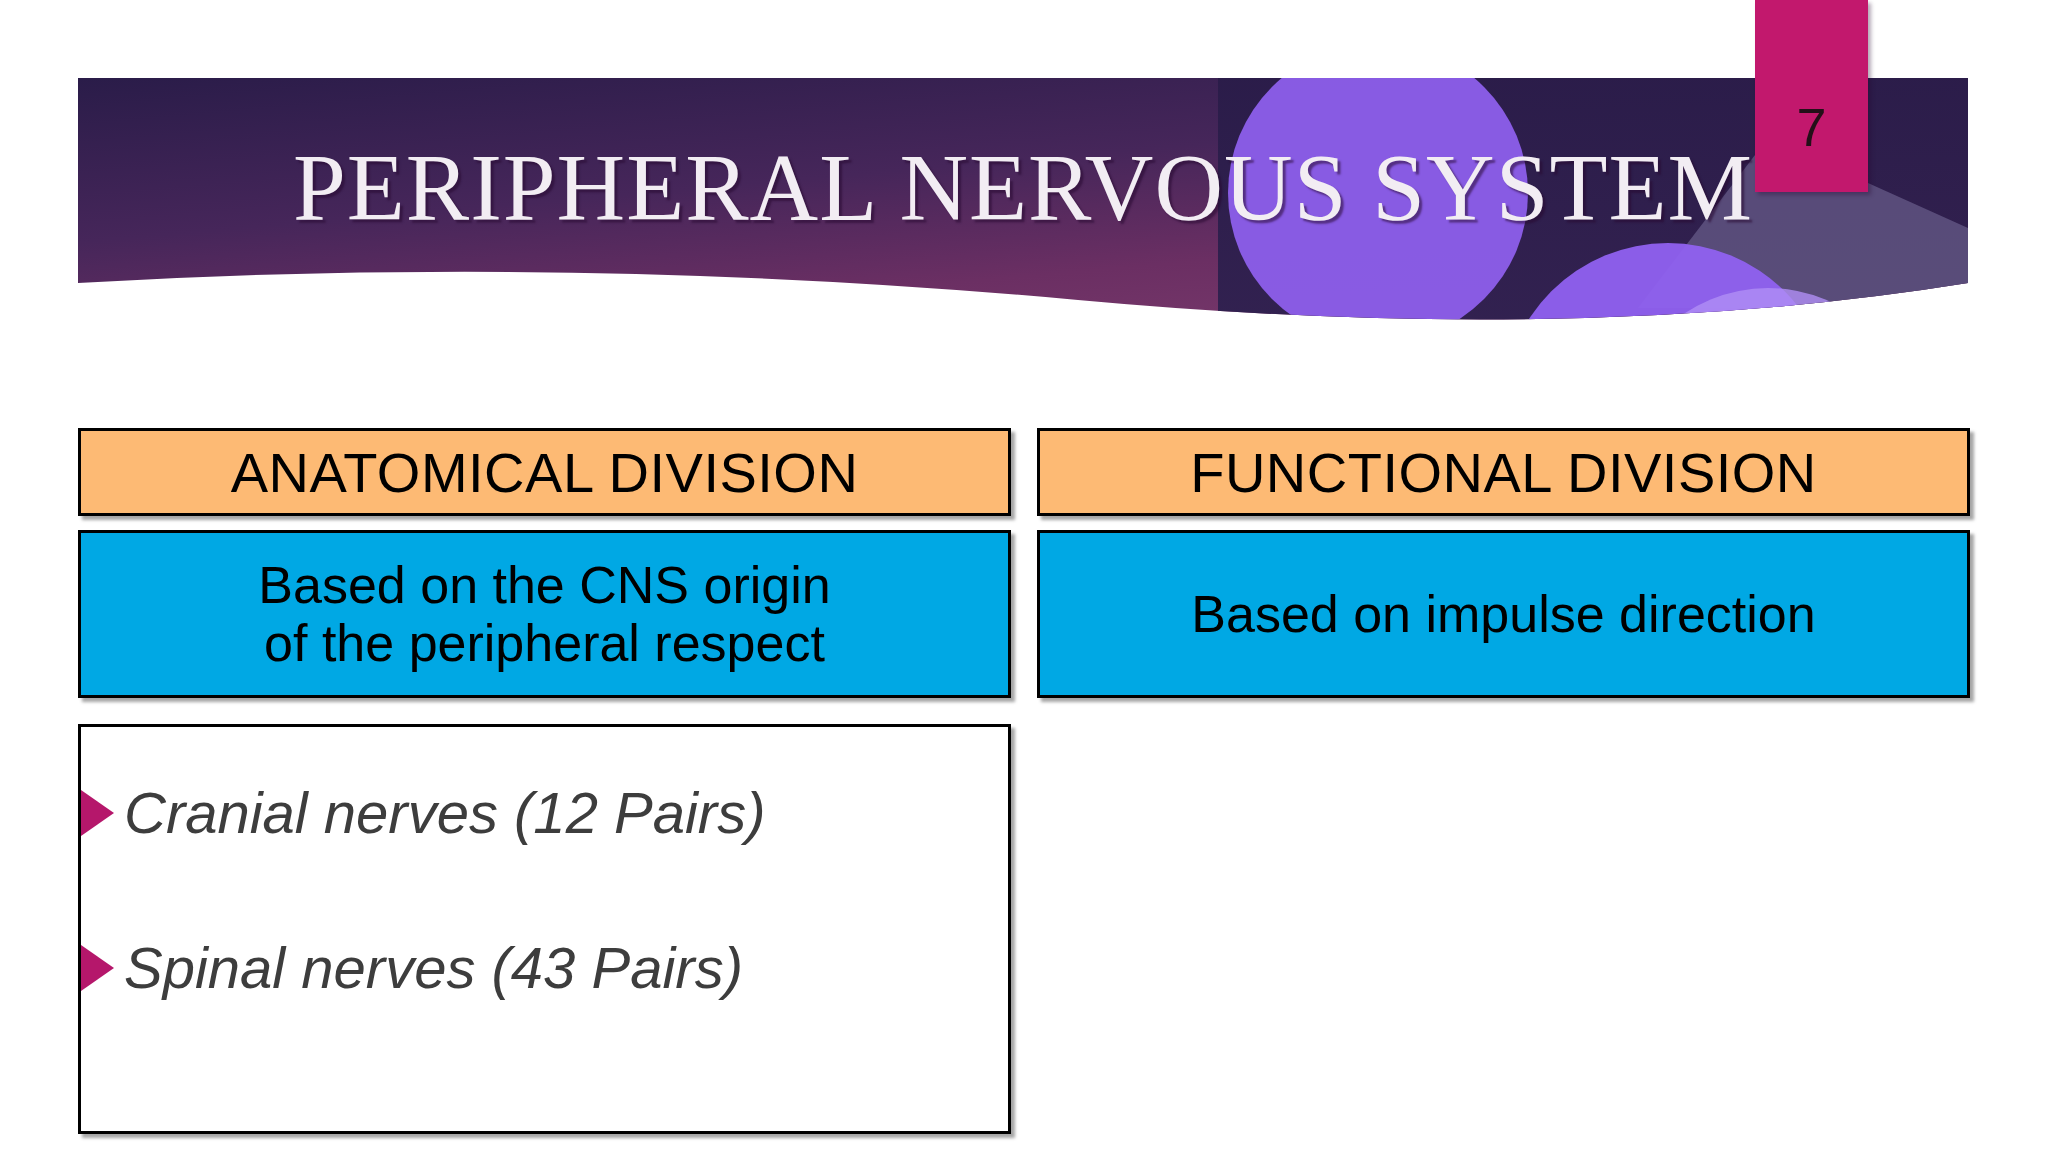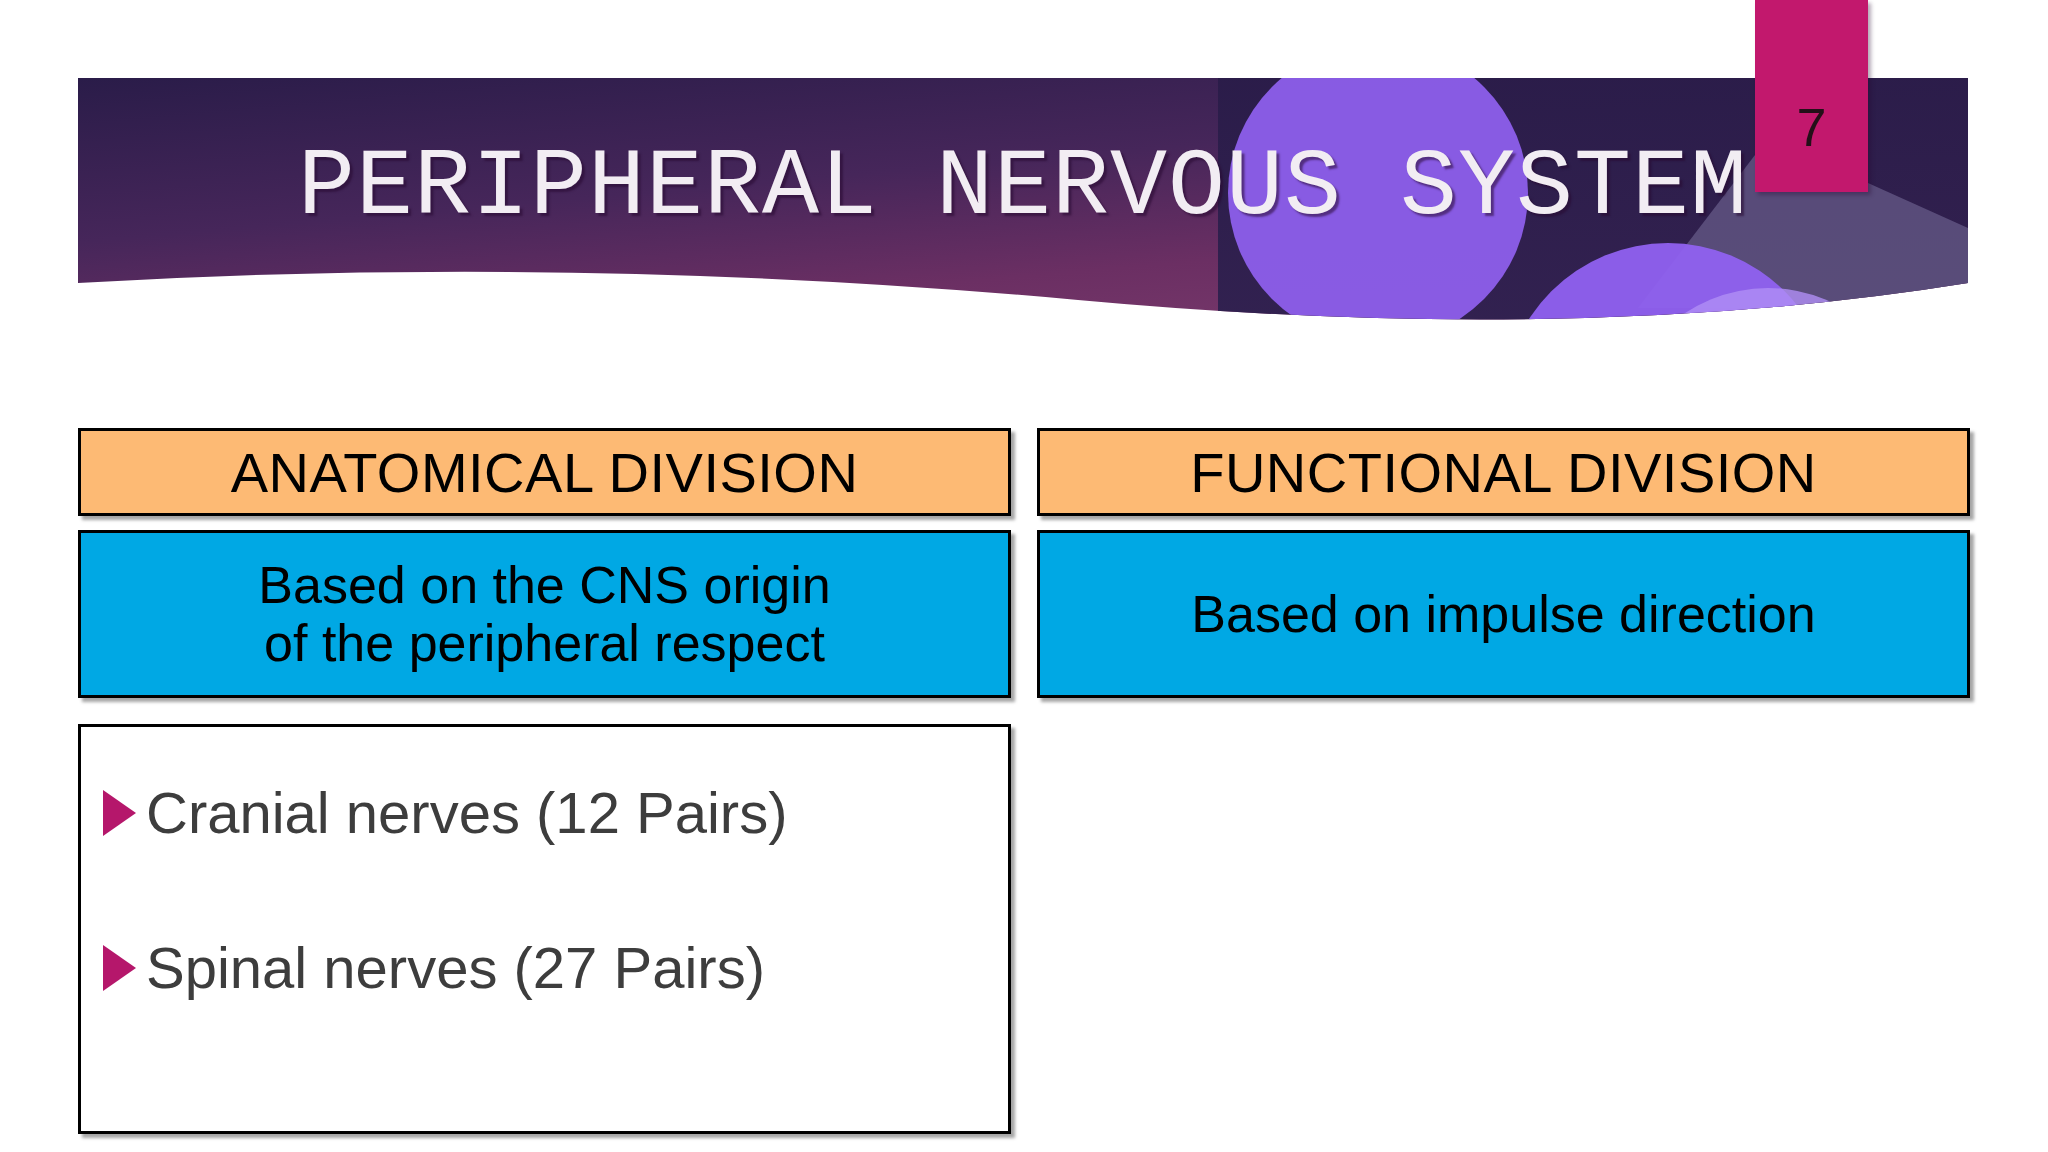--- a/index.html
+++ b/index.html
@@ -40,21 +40,21 @@
     height: 220px;
     display: flex;
     align-items: center;
     justify-content: center;
     color: #f2edf3;
     font-size: 95px;
     font-weight: 400;
     letter-spacing: 1px;
     white-space: nowrap;
     text-shadow: 3px 3px 2px rgba(40,10,50,0.55);
-    font-family: Liberation Mono, monospace;
+    font-family: Liberation Serif, serif;
   }
 
   
   #slide-number-tab {
     position: absolute;
     left: 1755px;
     top: 0px;
     width: 113px;
     height: 192px;
     background: #c2186d;
@@ -122,21 +122,21 @@
     height: 410px;
     padding: 52px 0 0 0;
     display: flex;
     flex-direction: column;
     justify-content: flex-start;
     gap: 88px;
   }
   .bullet-row {
     display: flex;
     align-items: center;
-    padding-left: 22px;
+    font-style: italic;
   }
   .bullet-icon {
     flex: 0 0 auto;
     width: 0;
     height: 0;
     border-top: 23px solid transparent;
     border-bottom: 23px solid transparent;
     border-left: 33px solid #b5176b;
     margin-right: 10px;
   }
@@ -198,21 +198,21 @@
       <span>of the peripheral respect</span>
     </div>
 
     <div class="cell cell-body">
       <div class="bullet-row">
         <span class="bullet-icon"></span>
         <span class="bullet-label">Cranial nerves (12 Pairs)</span>
       </div>
       <div class="bullet-row">
         <span class="bullet-icon"></span>
-        <span class="bullet-label">Spinal nerves (27 Pairs)</span>
+        <span class="bullet-label">Spinal nerves (43 Pairs)</span>
       </div>
     </div>
   </div>
 
   <div class="column">
     <div class="cell cell-heading">FUNCTIONAL DIVISION</div>
 
     <div class="cell cell-subheading">
       <span>Based on impulse direction</span>
     </div>

